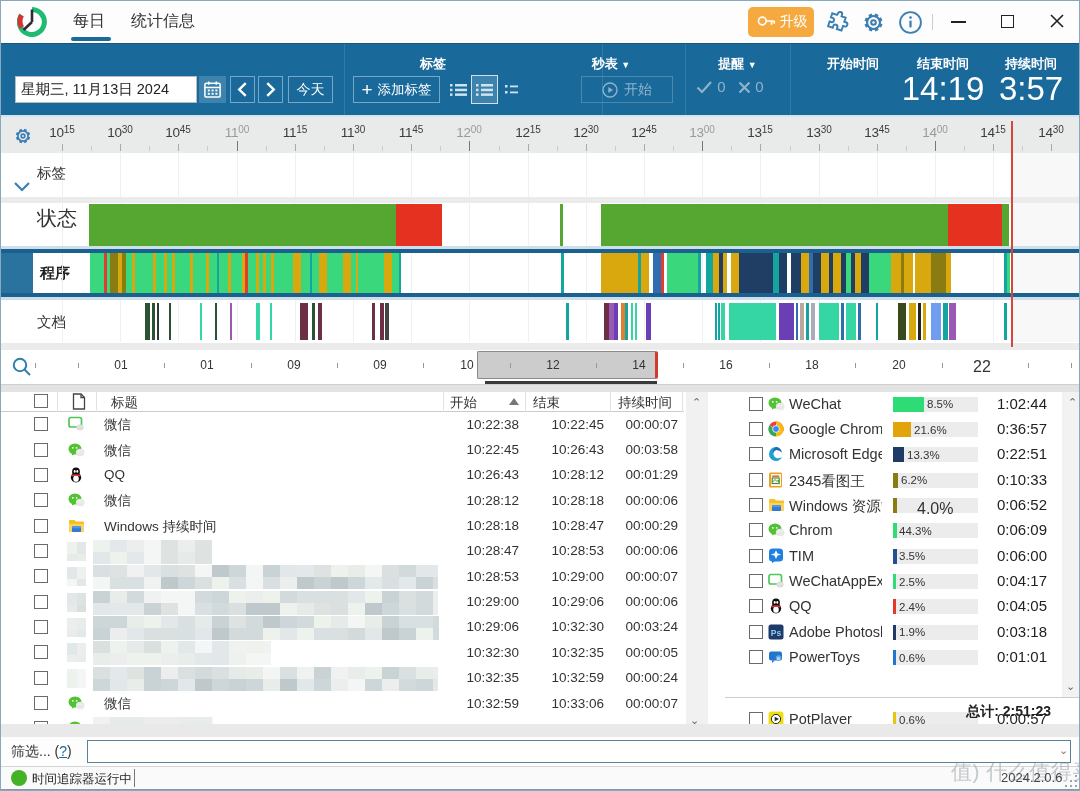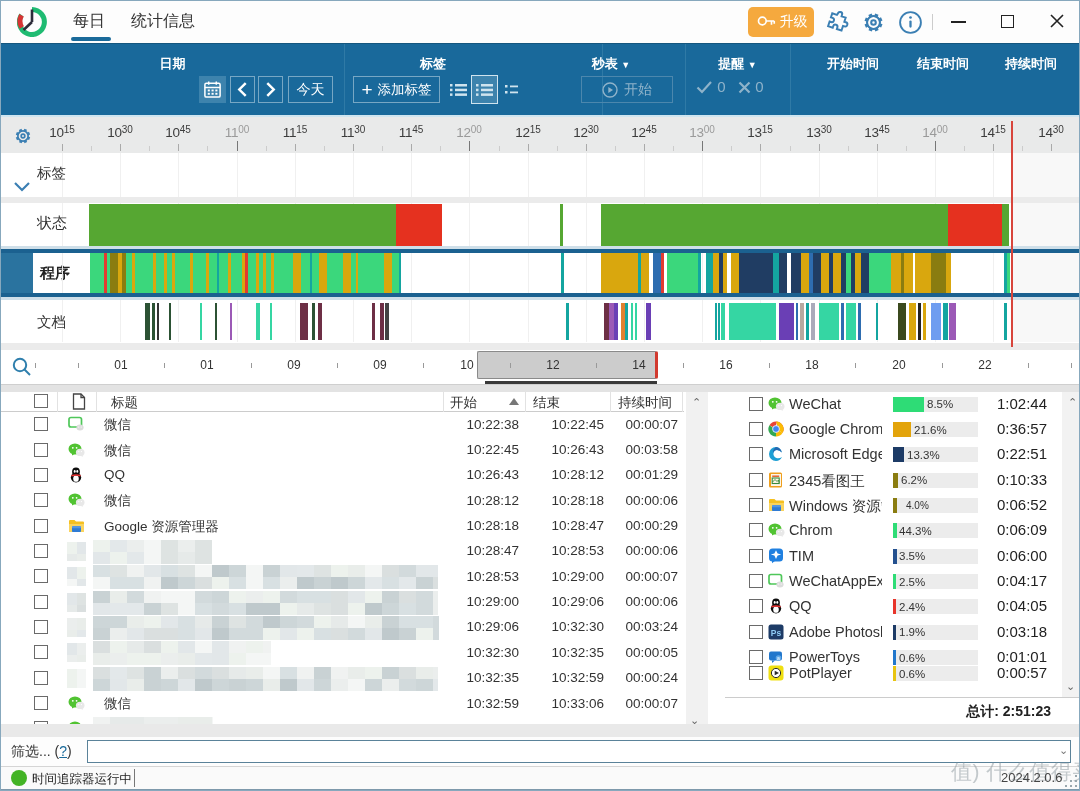--- a/index.html
+++ b/index.html
@@ -55,24 +55,24 @@
 <div class="abs" style="left:1000px;top:14px;width:13px;height:13px;border:1.5px solid #222"></div>
 <svg class="abs" style="left:1049px;top:13px" width="14" height="14" viewBox="0 0 14 14" stroke="#222" stroke-width="1.6">
       <path d="M1 1 L13 13 M13 1 L1 13"></path>
     </svg>
 </div>
 <div class="abs" style="left:0;top:42px;width:100%;height:72px;background:#19699b;border-top:1px solid #15577f">
 <div class="abs" style="left:343px;top:0;width:1px;height:72px;background:#2f7aa6"></div>
 <div class="abs" style="left:601px;top:0;width:1px;height:72px;background:#2f7aa6"></div>
 <div class="abs" style="left:684px;top:0;width:1px;height:72px;background:#2f7aa6"></div>
 <div class="abs" style="left:789px;top:0;width:1px;height:72px;background:#2f7aa6"></div>
-<div class="abs" style="left:0;top:11px;width:343px;text-align:center;font-size:13px;font-weight:bold;color:#fff">日期</div>
 <div class="abs" style="left:343px;top:11px;width:178px;text-align:center;font-size:13px;font-weight:bold;color:#fff">标签</div>
 <div class="abs" style="left:564px;top:11px;width:92px;text-align:center;font-size:13px;font-weight:bold;color:#fff">秒表 <span style="font-size:9px">▼</span></div>
 <div class="abs" style="left:684px;top:11px;width:105px;text-align:center;font-size:13px;font-weight:bold;color:#fff">提醒 <span style="font-size:9px">▼</span></div>
+<div class="abs" style="left:14px;top:32px;width:182px;height:27px;background:#fff;border:1px solid #bbb;font-size:14.5px;color:#222;line-height:25px;padding-left:5px">星期三, 11月13日 2024</div>
 <div class="tbtn" style="left:198px;top:32px;width:27px;height:27px;background:#3d83ad">
       <svg width="19" height="19" viewBox="0 0 20 20" fill="none" stroke="#fff" stroke-width="1.6">
         <rect x="2" y="3.5" width="16" height="14.5" rx="1.5"></rect>
         <path d="M2 8 L18 8 M6 1.5 L6 5 M14 1.5 L14 5"></path>
         <g fill="#fff" stroke="none">
           <rect x="5" y="10" width="2.2" height="2"></rect>
           <rect x="9" y="10" width="2.2" height="2"></rect>
           <rect x="13" y="10" width="2.2" height="2"></rect>
           <rect x="5" y="13.5" width="2.2" height="2"></rect>
           <rect x="9" y="13.5" width="2.2" height="2"></rect>
@@ -126,20 +126,22 @@
       </svg>开始</div>
 <div class="abs" style="left:695px;top:36px;color:#8fb3ca;font-size:15px"><svg width="17" height="14" viewBox="0 0 17 14" fill="none" stroke="#8fb3ca" stroke-width="2.2">
         <path d="M1.5 7.5 L6 12 L15 2"></path>
       </svg> <span style="position:relative;top:-2px">0</span></div>
 <div class="abs" style="left:737px;top:36px;color:#8fb3ca;font-size:15px"><svg width="13" height="13" viewBox="0 0 13 13" stroke="#8fb3ca" stroke-width="2.2">
         <path d="M1.5 1.5 L11.5 11.5 M11.5 1.5 L1.5 11.5"></path>
       </svg> <span style="position:relative;top:-2px">0</span></div>
 <div class="abs" style="left:807px;top:11px;width:90px;text-align:center;font-size:13px;font-weight:bold;color:#fff">开始时间</div>
 <div class="abs" style="left:897px;top:11px;width:90px;text-align:center;font-size:13px;font-weight:bold;color:#fff">结束时间</div>
 <div class="abs" style="left:985px;top:11px;width:90px;text-align:center;font-size:13px;font-weight:bold;color:#fff">持续时间</div>
+<div class="abs" style="left:897px;top:26px;width:90px;text-align:center;font-size:33px;color:#fff">14:19</div>
+<div class="abs" style="left:985px;top:26px;width:90px;text-align:center;font-size:33px;color:#fff">3:57</div>
 </div>
 <div class="abs" style="left:0;top:114px;width:100%;height:269px;background:#fff;border-top:2px solid #cfe5f0">
 <div class="abs" style="left:0;top:0;width:100%;height:36px;background:#e9eaea"></div>
 <div class="abs" style="left:12px;top:9px"><svg width="20" height="20" viewBox="0 0 24 24" fill="none" stroke="#3b7fb3" stroke-width="2">
         <circle cx="12" cy="12" r="6.2"></circle>
         <circle cx="12" cy="12" r="2.2"></circle>
         <path d="M17.0 14.0 L20.0 15.2" stroke-width="3.4"></path>
         <path d="M14.1 17.0 L15.4 19.9" stroke-width="3.4"></path>
         <path d="M10.0 17.0 L8.8 20.0" stroke-width="3.4"></path>
         <path d="M7.0 14.1 L4.1 15.4" stroke-width="3.4"></path>
@@ -221,21 +223,21 @@
 <div style="position:absolute;left:876px;top:36px;width:1px;height:189px;background:#f0f0f0"></div>
 <div style="position:absolute;left:934px;top:36px;width:1px;height:189px;background:#f0f0f0"></div>
 <div style="position:absolute;left:992px;top:36px;width:1px;height:189px;background:#f0f0f0"></div>
 <div style="position:absolute;left:1050px;top:36px;width:1px;height:189px;background:#f0f0f0"></div>
 <div class="abs" style="left:1012px;top:36px;width:68px;height:189px;background:#f8f8f8"></div>
 <div class="abs" style="left:12px;top:62px"><svg width="18" height="12" viewBox="0 0 18 12" fill="none" stroke="#3b7fb3" stroke-width="2.2">
         <path d="M2 2 L9 9 L16 2"></path>
       </svg></div>
 <div class="abs" style="left:36px;top:47px;font-size:14.5px;color:#333">标签</div>
 <div class="abs" style="left:0;top:80px;width:100%;height:6px;background:#ebebeb"></div>
-<div class="abs" style="left:36px;top:97px;font-size:15px;color:#333">状态</div>
+<div class="abs" style="left:36px;top:88px;font-size:20px;color:#333">状态</div>
 <div style="position:absolute;left:88.0px;top:87px;width:307.0px;height:42px;background:#56a732"></div>
 <div style="position:absolute;left:395.0px;top:87px;width:46.0px;height:42px;background:#e5311f"></div>
 <div style="position:absolute;left:559.0px;top:87px;width:3.0px;height:42px;background:#56a732"></div>
 <div style="position:absolute;left:600.0px;top:87px;width:347.0px;height:42px;background:#56a732"></div>
 <div style="position:absolute;left:947.0px;top:87px;width:54.0px;height:42px;background:#e5311f"></div>
 <div style="position:absolute;left:1001.0px;top:87px;width:7.0px;height:42px;background:#56a732"></div>
 <div class="abs" style="left:0;top:129px;width:100%;height:3px;background:#cfdfe9"></div>
 <div class="abs" style="left:0;top:132px;width:100%;height:4px;background:#1b6190"></div>
 <div class="abs" style="left:0;top:176px;width:100%;height:4px;background:#1b6190"></div>
 <div class="abs" style="left:0;top:136px;width:90px;height:40px;background:#2a739f"></div>
@@ -398,21 +400,21 @@
 <div style="position:absolute;left:540px;top:8px;width:24px;text-align:center;font-size:12px;color:#333">12</div>
 <div style="position:absolute;left:595px;top:13px;width:1px;height:5px;background:#999"></div>
 <div style="position:absolute;left:626px;top:8px;width:24px;text-align:center;font-size:12px;color:#333">14</div>
 <div style="position:absolute;left:682px;top:13px;width:1px;height:5px;background:#999"></div>
 <div style="position:absolute;left:713px;top:8px;width:24px;text-align:center;font-size:12px;color:#333">16</div>
 <div style="position:absolute;left:768px;top:13px;width:1px;height:5px;background:#999"></div>
 <div style="position:absolute;left:799px;top:8px;width:24px;text-align:center;font-size:12px;color:#333">18</div>
 <div style="position:absolute;left:854px;top:13px;width:1px;height:5px;background:#999"></div>
 <div style="position:absolute;left:886px;top:8px;width:24px;text-align:center;font-size:12px;color:#333">20</div>
 <div style="position:absolute;left:941px;top:13px;width:1px;height:5px;background:#999"></div>
-<div style="position:absolute;left:972px;top:8px;width:24px;text-align:center;font-size:12px;color:#333">22</div>
+<div style="position:absolute;left:972px;top:8px;width:24px;font-size:16px;color:#333">22</div>
 <div style="position:absolute;left:1027px;top:13px;width:1px;height:5px;background:#999"></div>
 <div style="position:absolute;left:1070px;top:13px;width:1px;height:5px;background:#999"></div>
 </div>
 <div class="abs" style="left:484px;top:264px;width:172px;height:3px;background:#3a3a3a"></div>
 </div>
 <div class="abs" style="left:0;top:383px;width:100%;height:8px;background:#e3e3e3;border-top:1px solid #cfcfcf"></div>
 <div class="abs" style="left:0;top:0;width:100%;height:791px;pointer-events:none">
 <div class="abs" style="left:0;top:391px;width:683px;height:20px;background:#fff;border-bottom:1px solid #ccc">
 <span class="cb" style="left:33px;top:2px"></span>
 <div class="abs" style="left:71px;top:1px"><svg width="14" height="17" viewBox="0 0 14 17" fill="none" stroke="#444" stroke-width="1.3">
@@ -494,21 +496,21 @@
       <div class="tt" style="left:589px;width:88px">00:00:06</div>
     </div>
 <div class="trow" style="top:512.5px">
       <span class="cb" style="left:33px;top:5px"></span>
       <div style="position:absolute;left:67px;top:4px"><svg width="18" height="16" viewBox="0 0 18 16">
           <path d="M1 3 Q1 2 2 2 L6.5 2 L8 3.5 L15 3.5 Q16 3.5 16 4.5 L16 13 Q16 14 15 14 L2 14 Q1 14 1 13 Z" fill="#f5c021"></path>
           <path d="M1 6 L16 6 L16 13 Q16 14 15 14 L2 14 Q1 14 1 13 Z" fill="#fad45e"></path>
           <rect x="4" y="9" width="9" height="5" rx="0.8" fill="#2f7bd4"></rect>
           <rect x="4" y="8" width="9" height="2.2" rx="0.8" fill="#5596e0"></rect>
         </svg></div>
-      <div style="position:absolute;left:103px;top:4px;font-size:13.5px;color:#333">Google 资源管理器</div>
+      <div style="position:absolute;left:103px;top:4px;font-size:13.5px;color:#333">Windows 持续时间</div>
       <div class="tt" style="left:430px;width:88px">10:28:18</div>
       <div class="tt" style="left:515px;width:88px">10:28:47</div>
       <div class="tt" style="left:589px;width:88px">00:00:29</div>
     </div>
 <div class="trow" style="top:537.9px">
       <span class="cb" style="left:33px;top:5px"></span>
       <div style="position:absolute;left:66px;top:3px">
         <div class="mz" style="width:19px;height:19px">
           <i style="left:0px;top:0px;width:10px;height:12px;background:#edf2ed"></i>
           <i style="left:10px;top:0px;width:10px;height:12px;background:#e2e7e9"></i>
@@ -944,21 +946,21 @@
     <span class="cb" style="left:18px;top:5px"></span>
     <div style="position:absolute;left:37px;top:4px"><svg width="18" height="16" viewBox="0 0 18 16">
         <path d="M1 3 Q1 2 2 2 L6.5 2 L8 3.5 L15 3.5 Q16 3.5 16 4.5 L16 13 Q16 14 15 14 L2 14 Q1 14 1 13 Z" fill="#f5c021"></path>
         <path d="M1 6 L16 6 L16 13 Q16 14 15 14 L2 14 Q1 14 1 13 Z" fill="#fad45e"></path>
         <rect x="4" y="9" width="9" height="5" rx="0.8" fill="#2f7bd4"></rect>
         <rect x="4" y="8" width="9" height="2.2" rx="0.8" fill="#5596e0"></rect>
       </svg></div>
     <div style="position:absolute;left:58px;top:4px;width:93px;overflow:hidden;white-space:nowrap;font-size:14.5px;color:#333">Windows 资源管</div>
     <div style="position:absolute;left:162px;top:5px;width:85px;height:15px;background:#ececec">
       <div style="position:absolute;left:0;top:0;width:4px;height:15px;background:#8a7c10"></div>
-      <div style="position:absolute;left:13px;top:1.5px;font-size:10px;color:#333">4.0%</div>
+      <div style="position:absolute;left:24px;top:1.5px;font-size:16px;color:#333">4.0%</div>
     </div>
     <div style="position:absolute;left:246px;top:3px;width:70px;text-align:right;font-size:15px;color:#222">0:06:52</div>
   </div>
 <div class="prow" style="top:517.4px">
     <span class="cb" style="left:18px;top:5px"></span>
     <div style="position:absolute;left:37px;top:4px"><svg width="17" height="16" viewBox="0 0 17 16">
         <ellipse cx="7" cy="7" rx="6.5" ry="5.6" fill="#51c332"></ellipse>
         <polygon points="4,11 4,13.5 7.5,11.5" fill="#51c332"></polygon>
         <circle cx="4.8" cy="5.8" r="0.9" fill="#fff"></circle>
         <circle cx="8.6" cy="5.8" r="0.9" fill="#fff"></circle>
@@ -1041,21 +1043,21 @@
         <circle cx="10.5" cy="9" r="2.8" fill="#5fa8e8"></circle>
         <text x="10.5" y="10.8" font-size="5" fill="#fff" text-anchor="middle">a</text>
       </svg></div>
     <div style="position:absolute;left:58px;top:4px;width:93px;overflow:hidden;white-space:nowrap;font-size:14.5px;color:#333">PowerToys</div>
     <div style="position:absolute;left:162px;top:5px;width:85px;height:15px;background:#ececec">
       <div style="position:absolute;left:0;top:0;width:3px;height:15px;background:#2277cc"></div>
       <div style="position:absolute;left:6px;top:1.5px;font-size:11.5px;color:#333">0.6%</div>
     </div>
     <div style="position:absolute;left:246px;top:3px;width:70px;text-align:right;font-size:15px;color:#222">0:01:01</div>
   </div>
-<div class="prow" style="top:660px">
+<div class="prow" style="top:706px">
     <span class="cb" style="left:18px;top:5px"></span>
     <div style="position:absolute;left:37px;top:4px"><svg width="16" height="16" viewBox="0 0 16 16">
         <rect x="0.5" y="0.5" width="15" height="15" rx="3" fill="#efdf10"></rect>
         <circle cx="8" cy="8" r="4.6" fill="#fff"></circle>
         <circle cx="8" cy="8" r="4.6" fill="none" stroke="#2b2b2b" stroke-width="1"></circle>
         <polygon points="6.7,5.8 11,8 6.7,10.2" fill="#2b2b2b"></polygon>
       </svg></div>
     <div style="position:absolute;left:58px;top:4px;width:93px;overflow:hidden;white-space:nowrap;font-size:14.5px;color:#333">PotPlayer</div>
     <div style="position:absolute;left:162px;top:5px;width:85px;height:15px;background:#ececec">
       <div style="position:absolute;left:0;top:0;width:3px;height:15px;background:#e8c410"></div>

